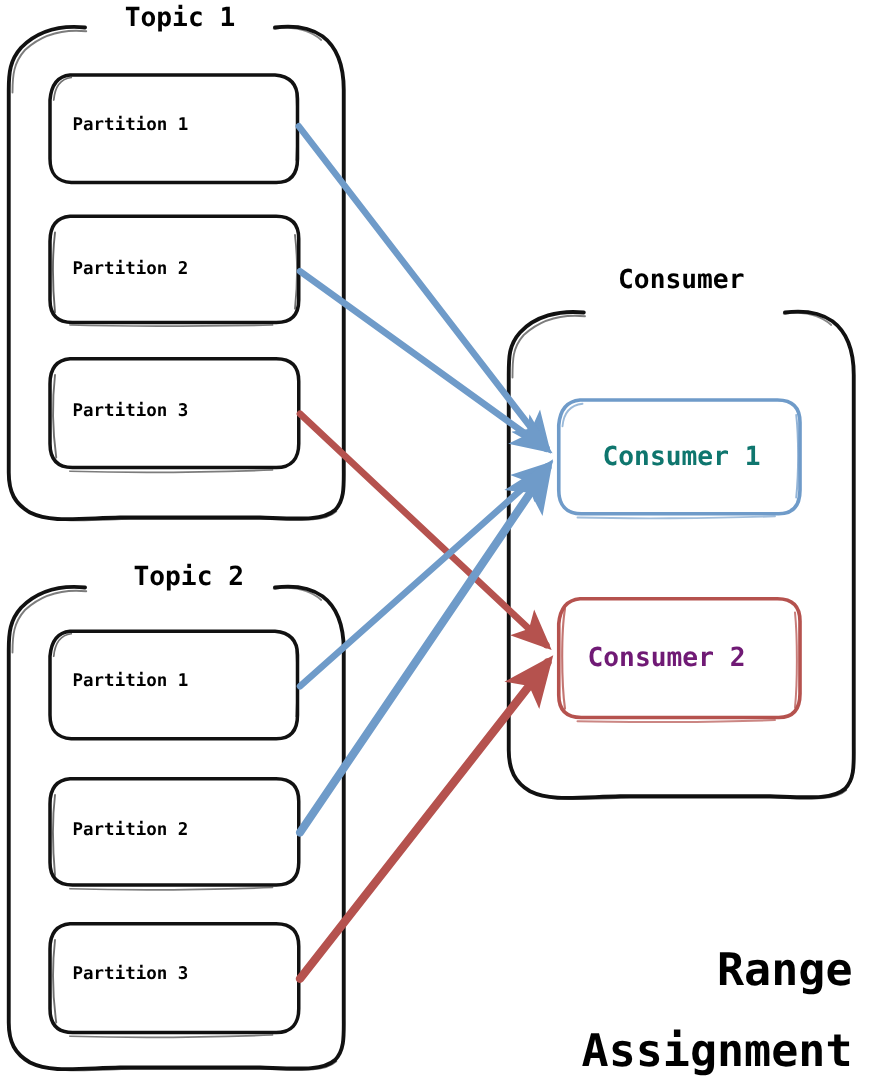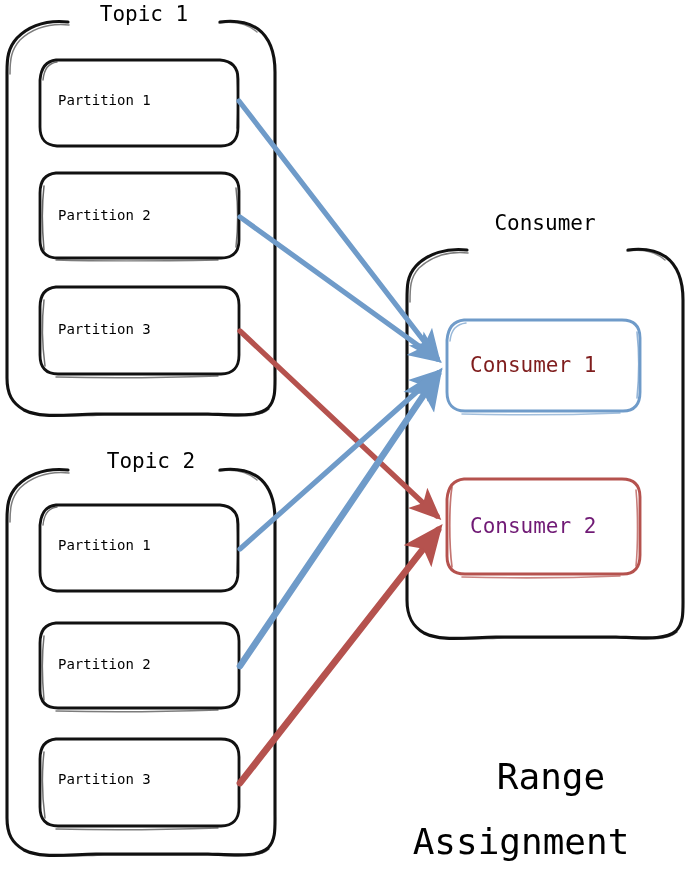--- a/index.html
+++ b/index.html
@@ -23,55 +23,55 @@
     left: 0;
     top: 0;
     width: 695px;
     height: 869px;
   }
 
   
   .lbl {
     position: absolute;
     font-family: "DejaVu Sans Mono", "Liberation Mono", monospace;
-    font-weight: normal;
+    font-weight: bold;
     color: #000000;
     white-space: nowrap;
     line-height: 1;
     letter-spacing: 0px;
   }
 
   .group-title {
     font-size: 21px;
     text-align: center;
   }
   .part-label {
     font-size: 14px;
   }
   .consumer-label {
     font-size: 21px;
   }
   .caption {
     font-size: 36px;
-    text-align: center;
+    text-align: right;
     line-height: 1.35;
   }
 
   .t1-title  { left: 74px;  top: 4px;   width: 140px; }
   .t2-title  { left: 81px;  top: 451px; width: 140px; }
   .cg-title  { left: 470px; top: 213px; width: 150px; }
 
   .p-t1-1 { left: 58px; top: 93px;  }
   .p-t1-2 { left: 58px; top: 208px; }
   .p-t1-3 { left: 58px; top: 322px; }
   .p-t2-1 { left: 58px; top: 538px; }
   .p-t2-2 { left: 58px; top: 657px; }
   .p-t2-3 { left: 58px; top: 772px; }
 
-  .c1 { left: 470px; top: 355px; color: #7f1d1d; }
+  .c1 { left: 482px; top: 355px; color: #0f766e; }
   .c2 { left: 470px; top: 516px; color: #701a75; }
 
   .caption-line1 { left: 420px; top: 753px; width: 262px; }
   .caption-line2 { left: 360px; top: 806px; width: 322px; margin-top: 12px; }
 </style>
 </head>
 <body>
 
 <div id="canvas">
 

